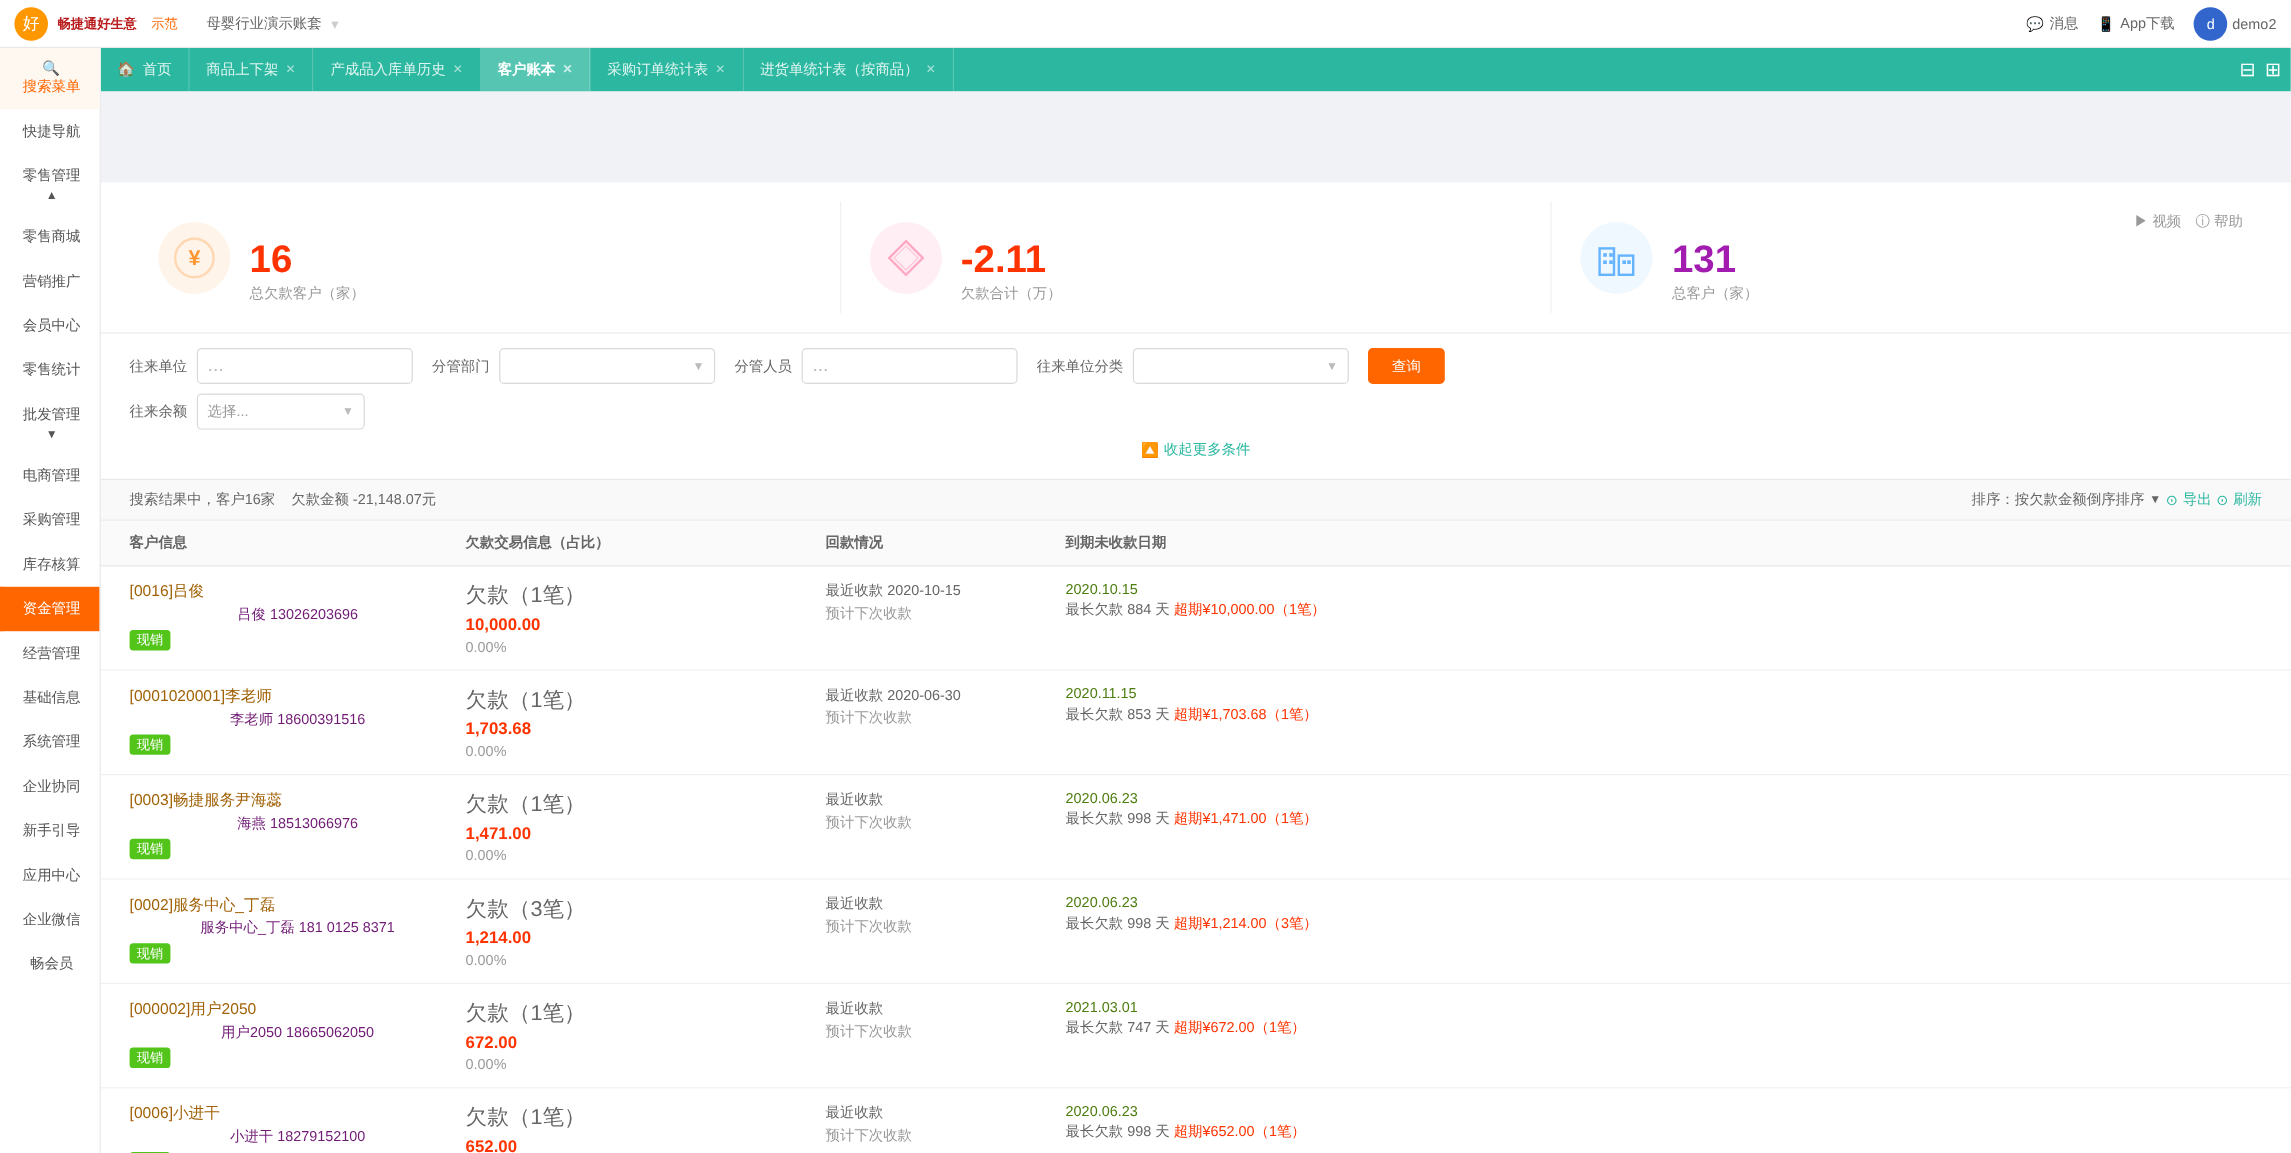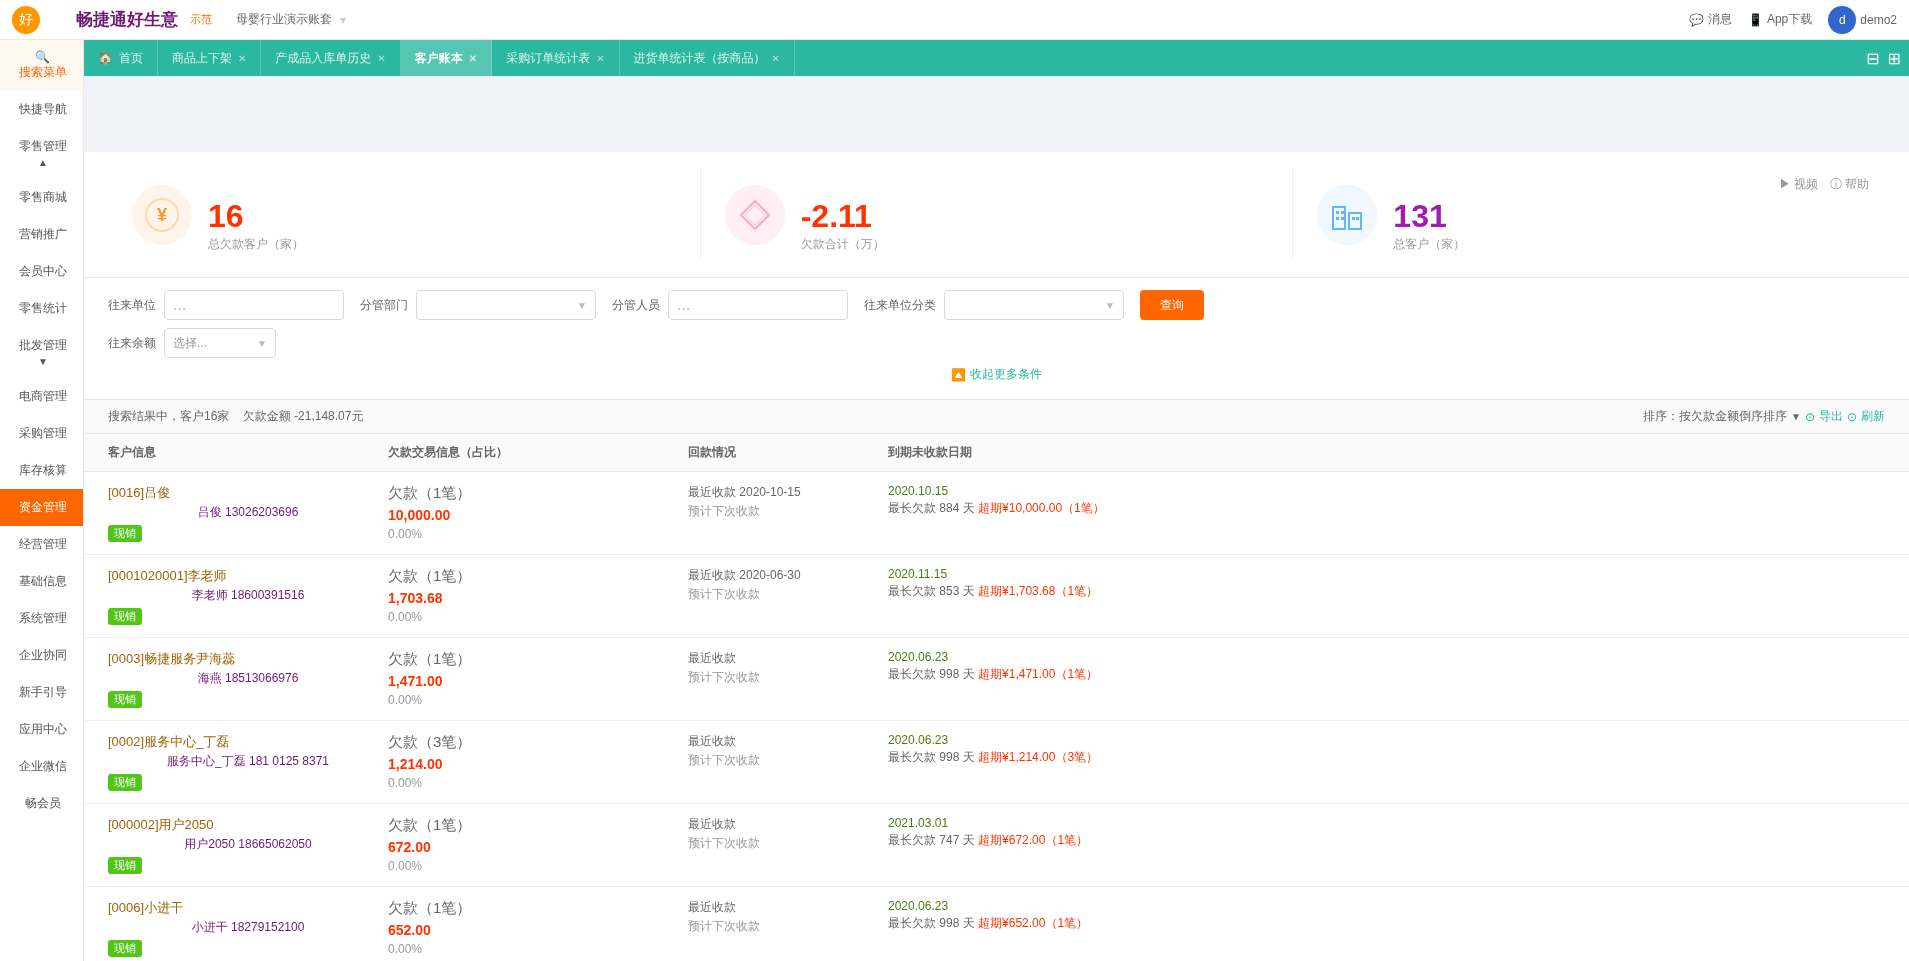--- a/index.html
+++ b/index.html
@@ -2,21 +2,21 @@
 <html><head>
   <meta charset="utf-8">
   <style>
     * { margin: 0; padding: 0; box-sizing: border-box; }
     body { font-family: 'Microsoft YaHei', Arial, sans-serif; font-size: 13px; color: #333; background: #f0f2f5; }
     
     
     .top-bar { height: 40px; background: #fff; display: flex; align-items: center; padding: 0 12px; border-bottom: 1px solid #e8e8e8; justify-content: space-between; }
     .logo-area { display: flex; align-items: center; gap: 8px; }
     .logo-icon { width: 28px; height: 28px; background: #ff9800; border-radius: 50%; display: flex; align-items: center; justify-content: center; color: #fff; font-size: 14px; }
-    .logo-text { color: #701a75; font-size: 17px; font-weight: bold; margin-left: 28px; }
+    .logo-text { color: #b91c1c; font-size: 11px; font-weight: bold; }
     .store-select { color: #666; font-size: 12px; margin-left: 16px; cursor: pointer; }
     .top-right { display: flex; align-items: center; gap: 16px; color: #666; font-size: 12px; }
     .top-right span { cursor: pointer; display: flex; align-items: center; gap: 4px; }
     .avatar { width: 28px; height: 28px; border-radius: 50%; background: #ccc; display: flex; align-items: center; justify-content: center; font-size: 12px; color: #fff; background: #36c; }
 
     
     .sidebar { position: fixed; left: 0; top: 40px; bottom: 0; width: 84px; background: #fff; border-right: 1px solid #e8e8e8; display: flex; flex-direction: column; overflow-y: auto; z-index: 10; }
     .sidebar-item { padding: 10px 4px; text-align: center; cursor: pointer; font-size: 12px; color: #555; border-left: 3px solid transparent; }
     .sidebar-item.active { color: #fff; background: #ff6600; border-left-color: #ff6600; }
 
@@ -36,21 +36,21 @@
     .stat-card:last-child { border-right: none; }
     .stat-icon { width: 60px; height: 60px; border-radius: 50%; display: flex; align-items: center; justify-content: center; font-size: 28px; }
     .stat-icon.orange { background: rgba(255,150,50,0.1); color: #ff9632; }
     .stat-icon.pink { background: rgba(255,100,150,0.1); color: #ff6496; }
     .stat-icon.blue { background: rgba(100,180,255,0.1); color: #64b4ff; }
     .stat-info { display: flex; flex-direction: column; gap: 4px; }
     .stat-number { font-size: 32px; font-weight: bold; color: #ff3300; line-height: 1; margin-top: 24px; }
     .stat-number.negative { color: #ff3300; }
     .stat-number.black { color: #a21caf; font-weight: bold; }
     .stat-label { font-size: 12px; color: #999; }
-    .stat-top-right { margin-left: auto; display: flex; gap: 12px; font-size: 12px; color: #999; align-items: flex-start; font-family: Liberation Serif, serif; }
+    .stat-top-right { margin-left: auto; display: flex; gap: 12px; font-size: 12px; color: #999; align-items: flex-start; }
 
     
     .filter-section { background: #fff; padding: 12px 24px; border-bottom: 1px solid #e8e8e8; }
     .filter-row { display: flex; align-items: center; gap: 16px; margin-bottom: 8px; flex-wrap: wrap; }
     .filter-item { display: flex; align-items: center; gap: 8px; }
     .filter-label { font-size: 12px; color: #666; white-space: nowrap; }
     .filter-btn-query { height: 30px; padding: 0 20px; background: #ff6600; color: #fff; border: none; border-radius: 4px; font-size: 12px; cursor: pointer; }
     .collapse-btn { color: #2cb8a0; font-size: 12px; cursor: pointer; display: flex; align-items: center; gap: 4px; margin: 4px auto; width: fit-content; }
 
     
@@ -62,21 +62,21 @@
     
     .table-section { background: #fff; }
     .table-header { display: grid; grid-template-columns: 280px 300px 200px 1fr; padding: 10px 24px; background: #fafafa; border-bottom: 1px solid #e8e8e8; font-size: 12px; color: #666; font-weight: bold; }
     .table-row { display: grid; grid-template-columns: 280px 300px 200px 1fr; padding: 12px 24px; border-bottom: 1px solid #f0f0f0; align-items: start; }
     
     .customer-name { color: #a16207; font-size: 13px; cursor: pointer; text-decoration: none; margin-top: 39px; }
     .customer-phone { color: #701a75; font-size: 12px; margin-top: 2px; text-align: center; }
     .customer-tag { display: inline-block; background: #52c41a; color: #fff; font-size: 11px; padding: 1px 6px; border-radius: 3px; margin-top: 4px; }
     
     .debt-amount { color: #ff3300; font-size: 14px; font-weight: bold; margin-top: 4px; }
-    .debt-info { color: #666; font-size: 15px; }
+    .debt-info { color: #666; font-size: 18px; }
     .debt-percent { color: #999; font-size: 12px; margin-top: 4px; }
     
     .recovery-date { color: #666; font-size: 12px; }
     .recovery-next { color: #999; font-size: 12px; margin-top: 2px; }
     
     .overdue-date { color: #4d7c0f; font-size: 12px; }
     .overdue-days { color: #666; font-size: 12px; margin-top: 2px; }
     .overdue-amount { color: #ff3300; font-size: 12px; cursor: pointer; }
 
     
@@ -291,21 +291,21 @@
         <div style="display:flex;align-items:center;border:1px solid #d9d9d9;border-radius:4px;padding:0 8px;height:30px;width:180px;cursor:pointer;background:#fff;justify-content:space-between;">
           <span style="color:#999;"></span>
           <span style="color:#bbb;font-size:10px;">▼</span>
         </div>
       </div>
       <button class="filter-btn-query">查询</button>
     </div>
     <div class="filter-row">
       <div class="filter-item">
         <span class="filter-label">往来余额</span>
-        <div style="display:flex;align-items:center;border:1px solid #d9d9d9;border-radius:4px;padding:0 8px;height:30px;width:112px;cursor:pointer;background:#fff;justify-content:space-between;">
+        <div style="display:flex;align-items:center;border:1px solid #d9d9d9;border-radius:4px;padding:0 8px;height:30px;width:140px;cursor:pointer;background:#fff;justify-content:space-between;">
           <span style="color:#999;font-size:12px;">选择...</span>
           <span style="color:#bbb;font-size:10px;">▼</span>
         </div>
       </div>
     </div>
     <div class="collapse-btn">
       <span>🔼</span>
       <span>收起更多条件</span>
     </div>
   </div>

